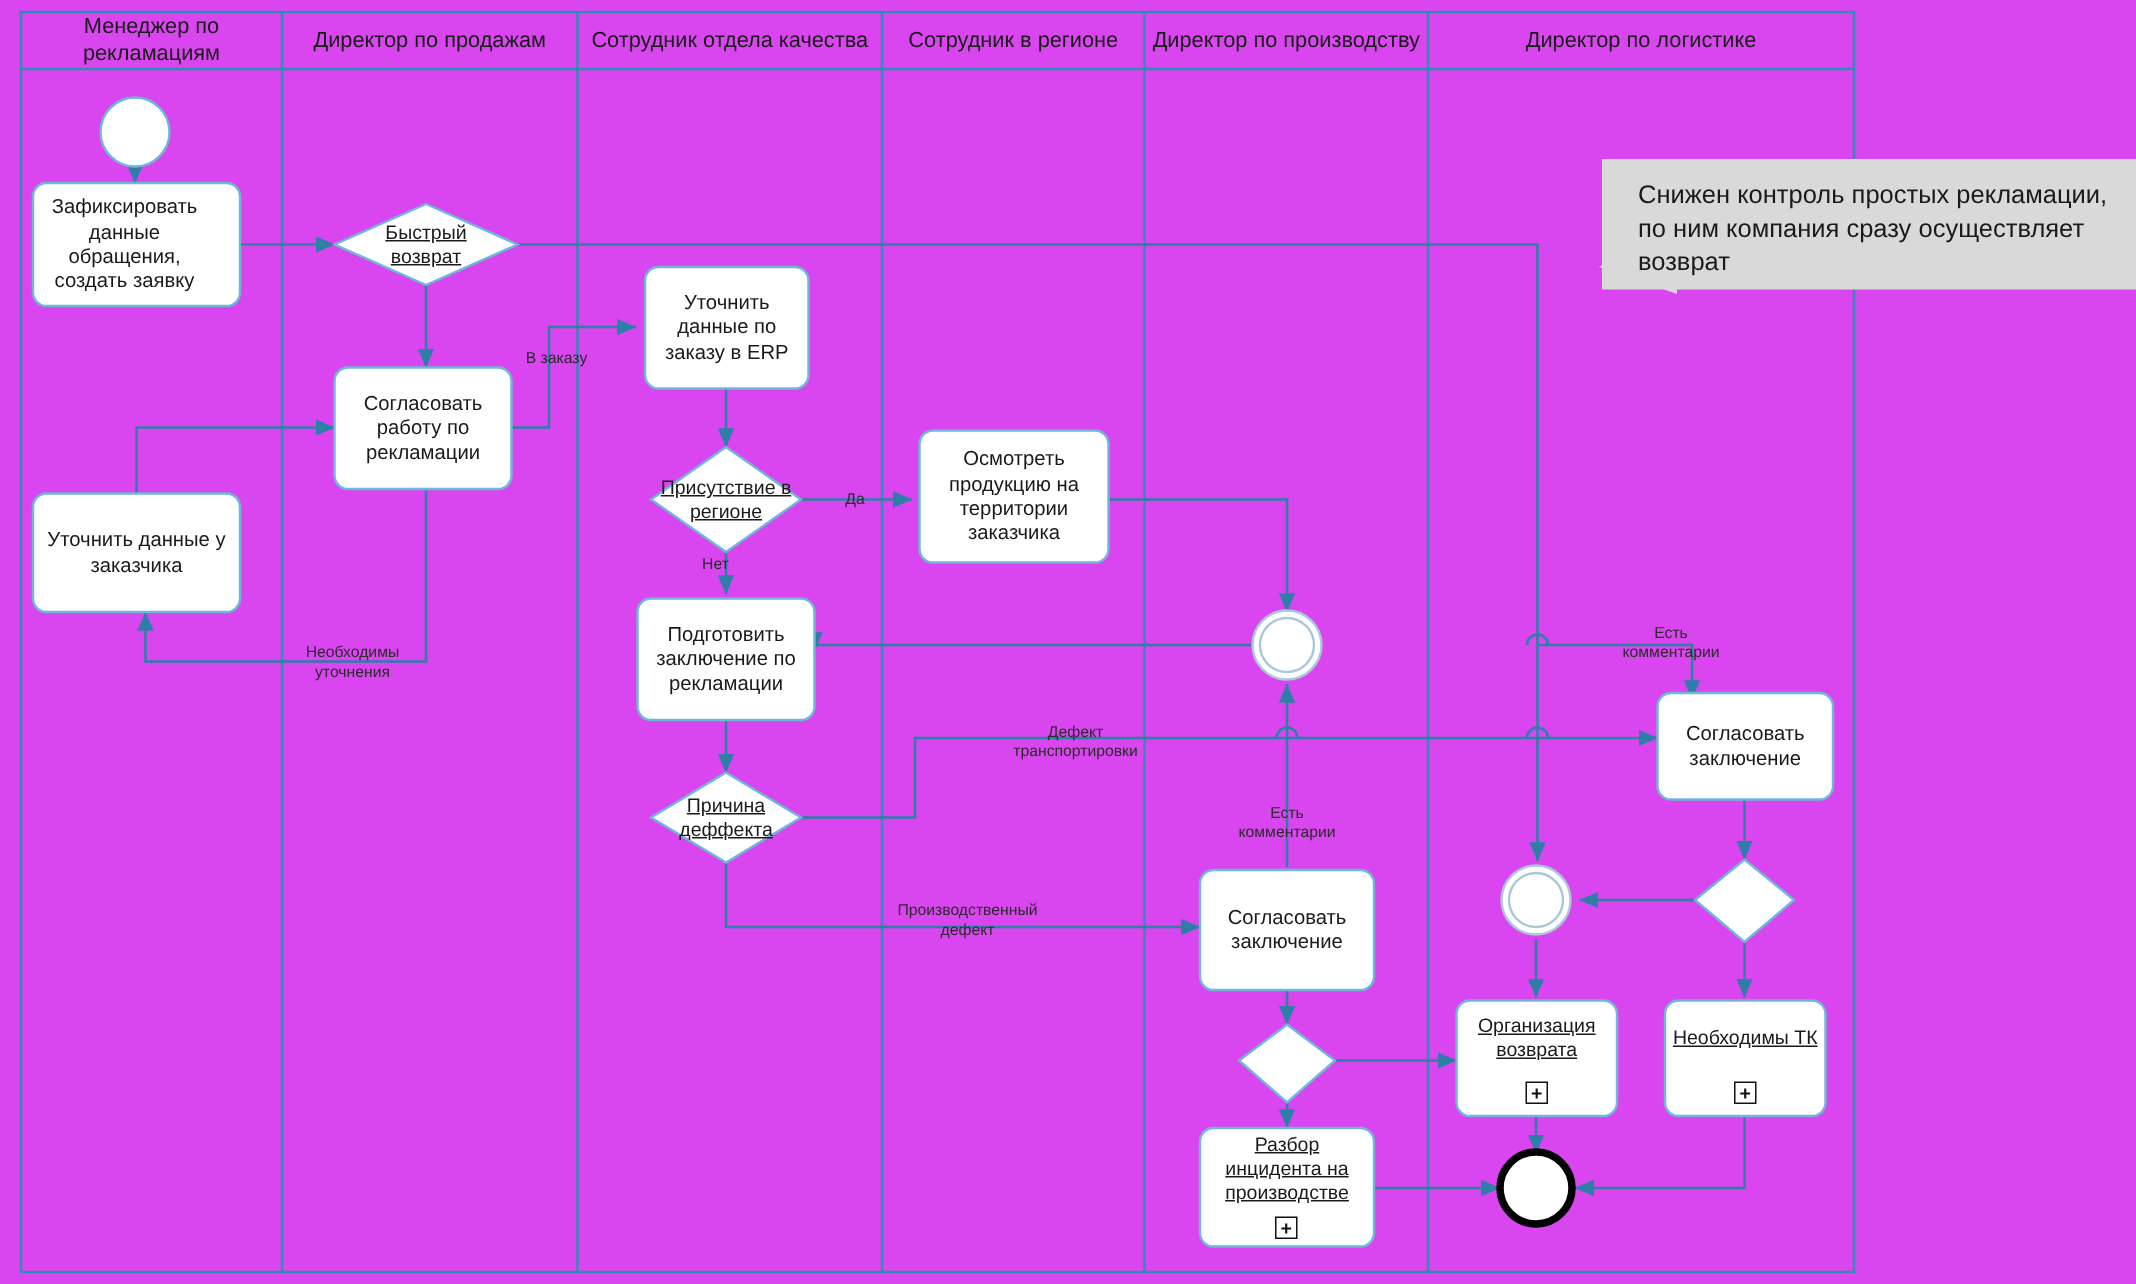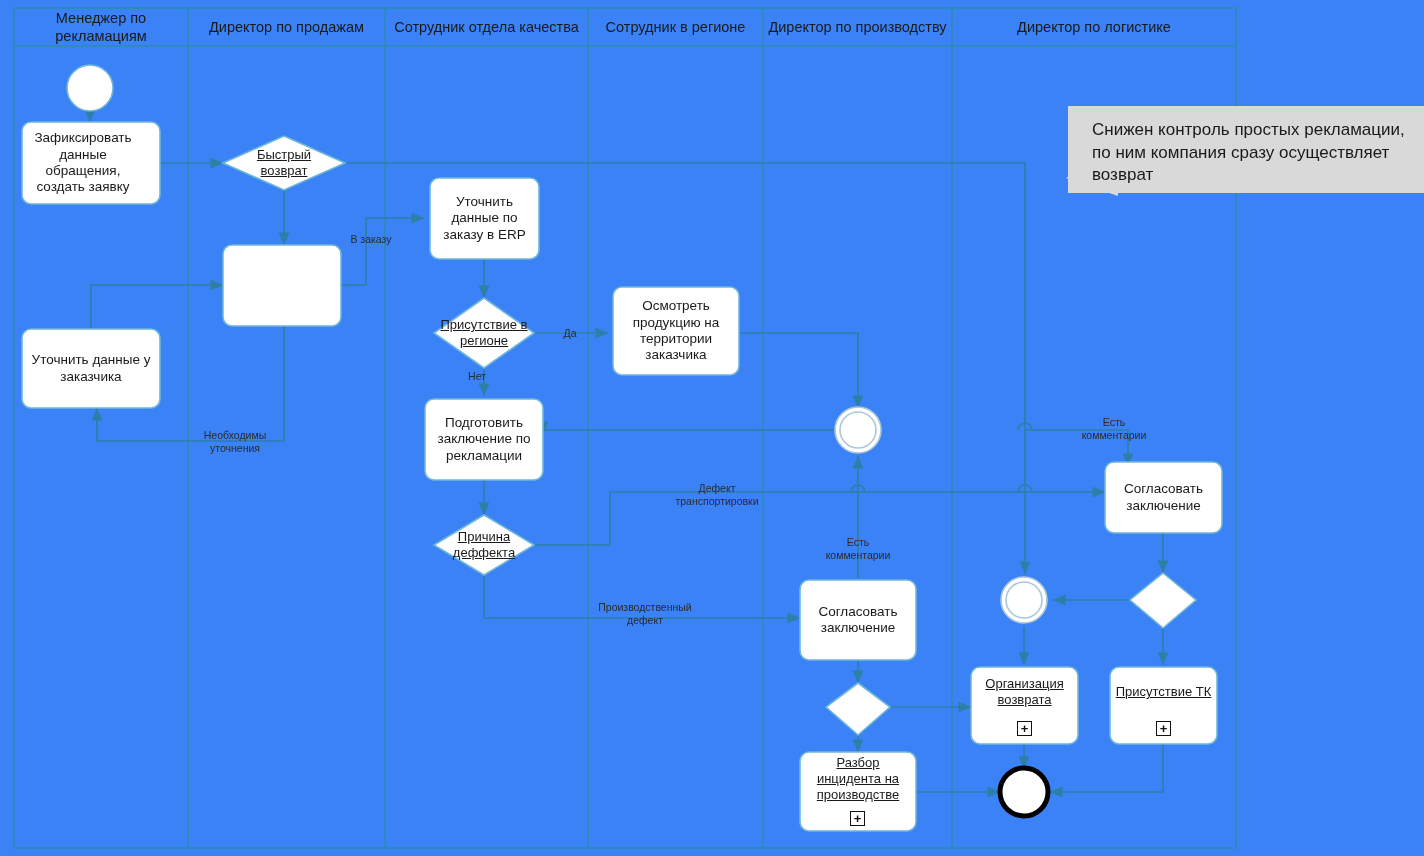--- a/index.html
+++ b/index.html
@@ -1,18 +1,18 @@
 <!DOCTYPE html>
 <html><head>
 <meta charset="utf-8">
 <title>BPMN</title>
 <style>
   html,body{margin:0;padding:0;background:#ffffff;}
   body{font-family:"Liberation Sans","DejaVu Sans",sans-serif;}
-  #stage{position:relative;width:1424px;height:856px;background:#3b82f6;overflow:hidden;}
+  #stage{position:relative;width:1424px;height:856px;background:#d946ef;overflow:hidden;}
   #svg{position:absolute;left:0;top:0;width:1424px;height:856px;}
   .lane-title{
     position:absolute;display:flex;align-items:center;justify-content:center;
     text-align:center;color:#1a1a1a;font-size:14.5px;line-height:1.25;
     pointer-events:none;
   }
   .node-label{
     position:absolute;display:flex;align-items:center;justify-content:center;
     text-align:center;color:#1a1a1a;font-size:13.5px;line-height:1.22;
     pointer-events:none;box-sizing:border-box;padding:0 3px;
@@ -165,40 +165,41 @@
   <div class="lane-title" style="left:590px;top:10px;width:171px;height:34px;">Сотрудник в регионе</div>
   <div class="lane-title" style="left:765px;top:10px;width:185px;height:34px;">Директор по производству</div>
   <div class="lane-title" style="left:954px;top:10px;width:280px;height:34px;">Директор по логистике</div>
 
   <div class="node-label" style="left:22px;top:122px;width:122px;height:82px;">Зафиксировать данные обращения, создать заявку</div>
 
   <div class="node-label" style="left:22px;top:329px;width:138px;height:79px;">Уточнить данные у заказчика</div>
 
   <div class="node-label small" style="left:234px;top:141px;width:100px;height:44px;">Быстрый возврат</div>
 
+  <div class="node-label" style="left:223px;top:245px;width:118px;height:81px;">Согласовать работу по рекламации</div>
 
   <div class="node-label" style="left:430px;top:178px;width:109px;height:81px;">Уточнить данные по заказу в ERP</div>
 
   <div class="node-label small" style="left:427px;top:311px;width:114px;height:44px;">Присутствие в регионе</div>
 
   <div class="node-label" style="left:613px;top:287px;width:126px;height:88px;">Осмотреть продукцию на территории заказчика</div>
 
   <div class="node-label" style="left:425px;top:399px;width:118px;height:81px;">Подготовить заключение по рекламации</div>
 
   <div class="node-label small" style="left:436px;top:524px;width:96px;height:42px;">Причина деффекта</div>
 
   <div class="node-label" style="left:800px;top:580px;width:116px;height:80px;">Согласовать заключение</div>
 
   <div class="node-label small" style="left:800px;top:748px;width:116px;height:62px;">Разбор инцидента на производстве</div>
 
   <div class="node-label small" style="left:971px;top:663px;width:107px;height:58px;">Организация возврата</div>
 
   <div class="node-label" style="left:1105px;top:462px;width:117px;height:71px;">Согласовать заключение</div>
 
-  <div class="node-label small" style="left:1110px;top:663px;width:107px;height:58px;">Присутствие ТК</div>
+  <div class="node-label small" style="left:1110px;top:663px;width:107px;height:58px;">Необходимы ТК</div>
 
   <div class="plusmark" style="left:850px;top:811px;">+</div>
   <div class="plusmark" style="left:1017px;top:721px;">+</div>
   <div class="plusmark" style="left:1156px;top:721px;">+</div>
 
   <div class="flow-label" style="left:340px;top:231px;width:62px;height:16px;">В заказу</div>
 
   <div class="flow-label" style="left:185px;top:427px;width:100px;height:30px;">Необходимы
 уточнения</div>
 

